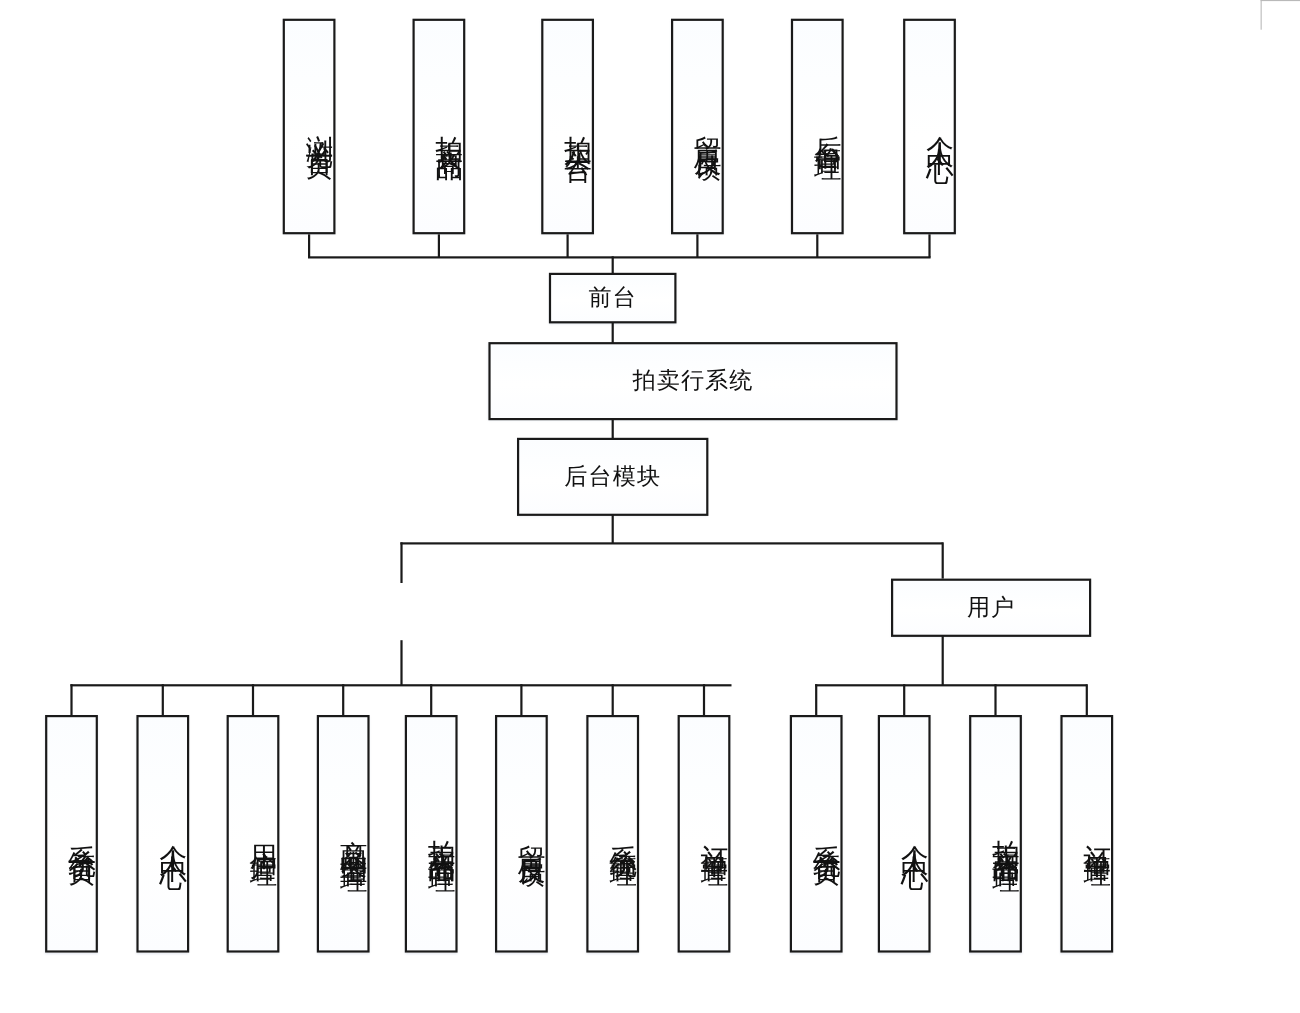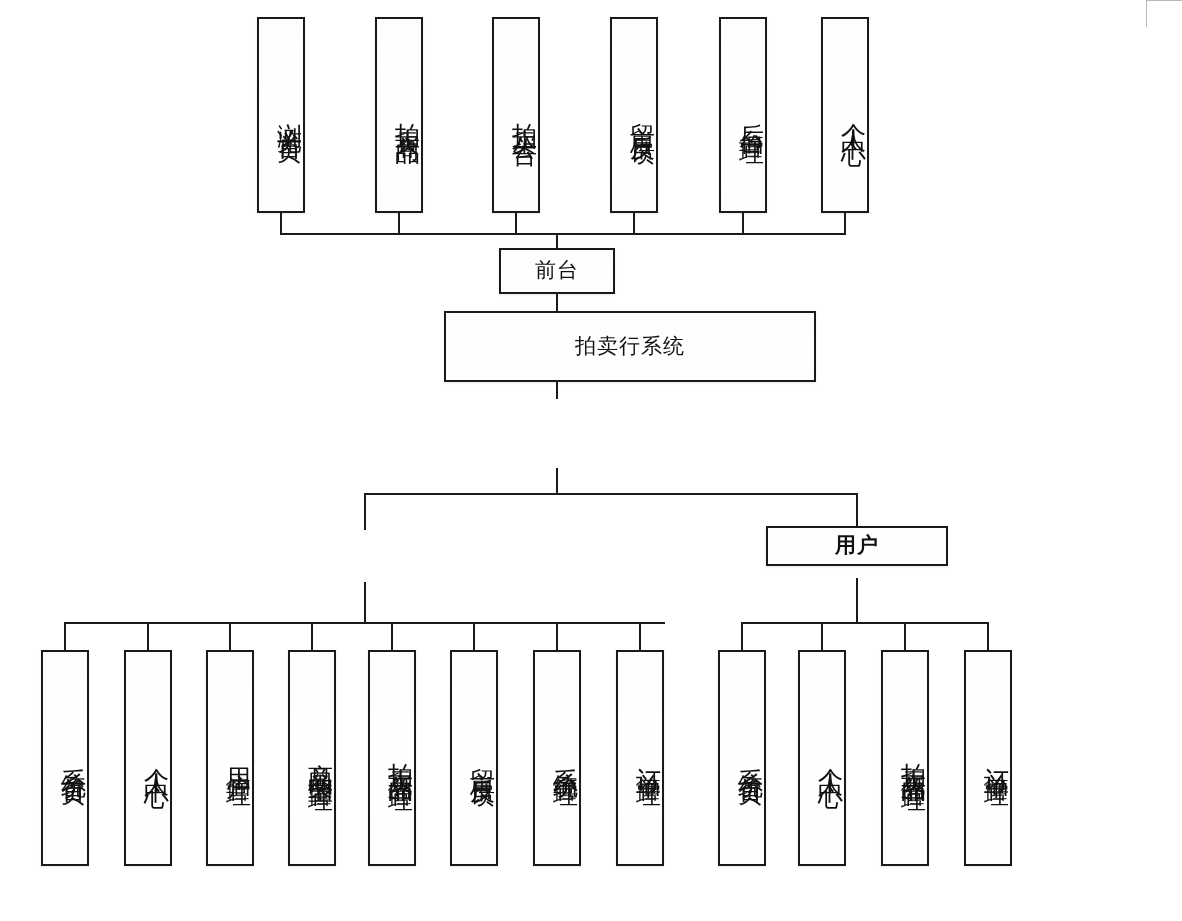--- a/index.html
+++ b/index.html
@@ -113,27 +113,30 @@
   </div>
 
   <div class="ln v" style="left:556px; top:293px; height:19px;"></div>
 
   <div class="node h" style="left:401px; top:311px; width:372px; height:71px;margin-left:43px;">
     <span>拍卖行系统</span>
   </div>
 
   <div class="ln v" style="left:556px; top:381px; height:18px;"></div>
 
+  <div class="node h" style="left:470px; top:398px; width:174px; height:71px;">
+    <span>后台模块</span>
+  </div>
 
   <div class="ln v" style="left:556px; top:468px; height:26px;"></div>
   <div class="ln h" style="left:364px; top:493px; width:493px;"></div>
   <div class="ln v" style="left:364px; top:493px; height:37px;"></div>
   <div class="ln v" style="left:856px; top:493px; height:33px;"></div>
 
-  <div class="node h" style="left:766px; top:526px; width:182px; height:40px;font-weight:bold;">
+  <div class="node h" style="left:810px; top:526px; width:182px; height:53px;">
     <span>用户</span>
   </div>
 
   <div class="ln v" style="left:364px; top:582px; height:41px;"></div>
   <div class="ln h" style="left:64px; top:622px; width:601px;"></div>
 
   <div class="ln v" style="left:856px; top:578px; height:45px;"></div>
   <div class="ln h" style="left:741px; top:622px; width:247px;"></div>
 
   <div class="ln v" style="left:64px;  top:622px; height:28px;"></div>

